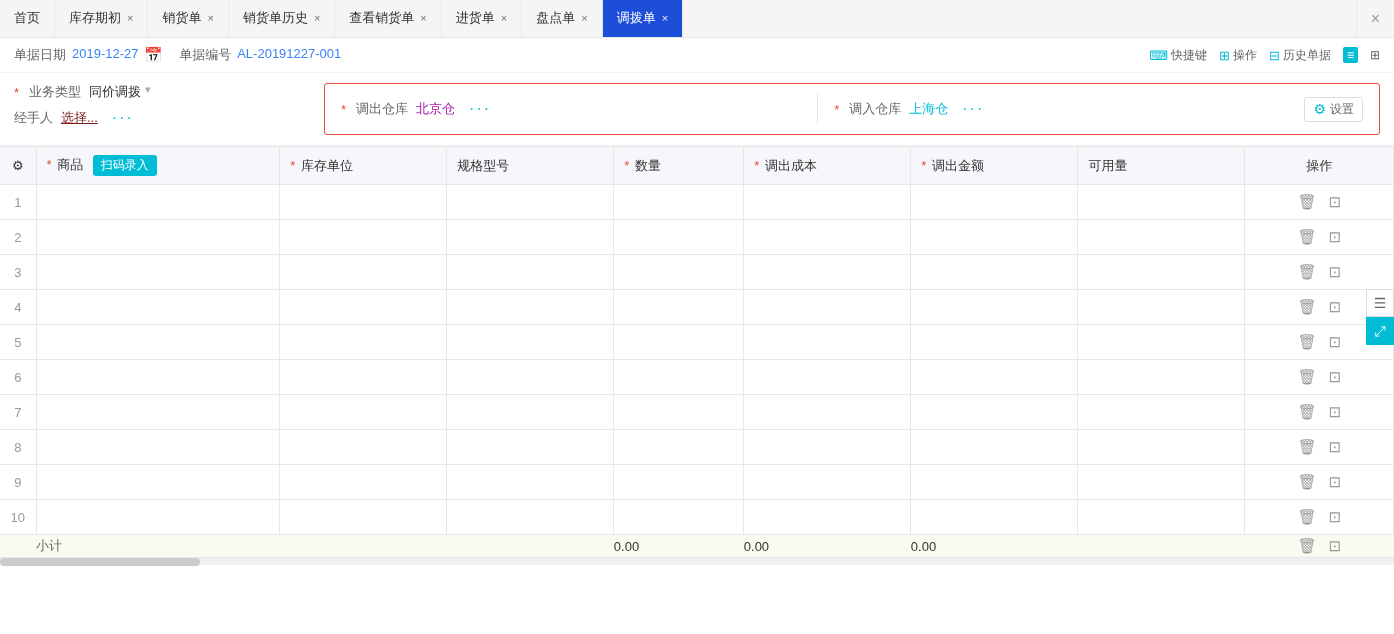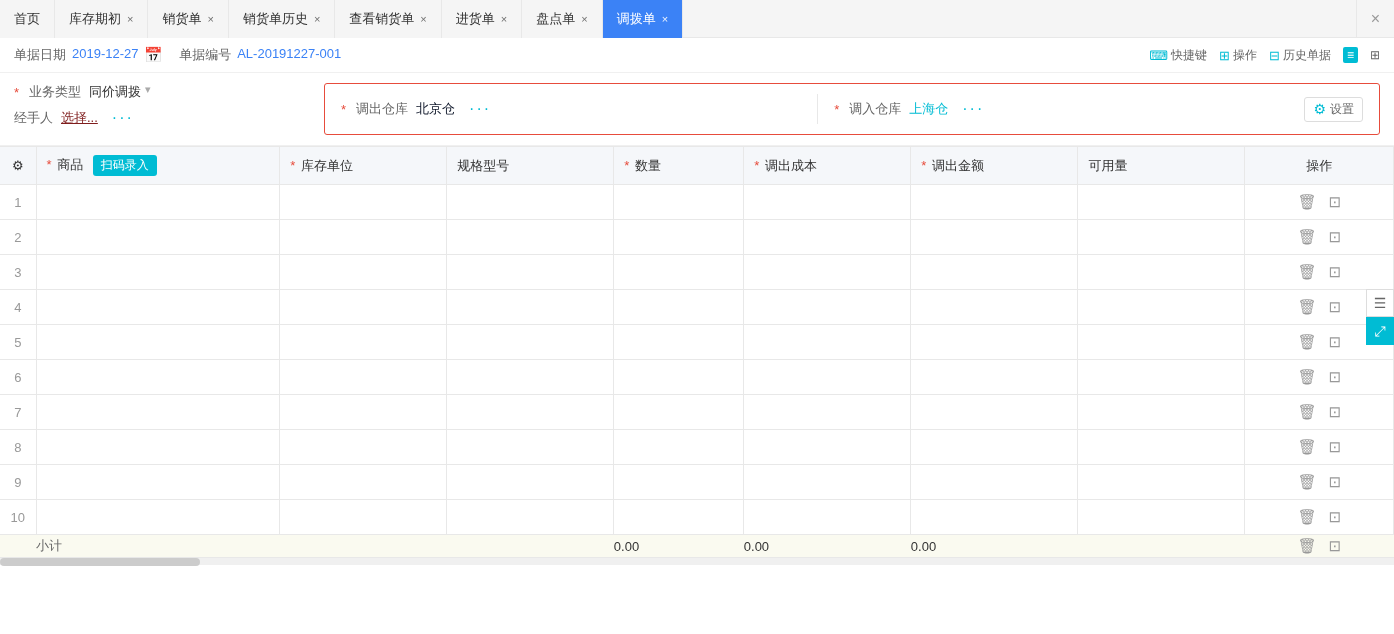--- a/index.html
+++ b/index.html
@@ -1,39 +1,39 @@
 <!DOCTYPE html>
 <html><head>
   <meta charset="utf-8">
   <style>
     * { box-sizing: border-box; margin: 0; padding: 0; }
     body { font-family: "Microsoft YaHei", "PingFang SC", sans-serif; font-size: 13px; background: #fff; color: #333; overflow: hidden; }
 
     
     .tab-bar {
-      display: flex; align-items: center;
+      display: flex; align-items: flex-end;
       border-bottom: 1px solid #e8e8e8;
       background: #f5f5f5;
       padding: 0 0 0 0;
       height: 38px;
       position: relative;
     }
     .tab-item {
       display: flex; align-items: center;
       padding: 0 14px;
       height: 38px;
       cursor: pointer;
       font-size: 13px;
       color: #333;
       border-right: 1px solid #e8e8e8;
       white-space: nowrap;
       background: #f5f5f5;
     }
     .tab-item.active {
-      background: #3b82f6;
+      background: #1d4ed8;
       color: #fff;
     }
     .tab-item .close-icon {
       margin-left: 6px;
       font-size: 11px;
       color: inherit;
       opacity: 0.7;
     }
     .tab-item.active .close-icon { color: #fff; opacity: 0.9; }
     .tab-close-btn {
@@ -328,21 +328,21 @@
         <span class="field-label">经手人</span>
         <span class="field-placeholder">选择...</span>
         <span class="dots-btn">···</span>
       </div>
     </div>
 
     <div class="red-border-box">
       <div class="warehouse-field">
         <span class="required-star">*</span>
         <span class="field-label">调出仓库</span>
-        <span class="field-value" style="color:#0f172a;">北京仓</span>
+        <span class="field-value" style="color:#a21caf;">北京仓</span>
         <span class="dots-btn">···</span>
       </div>
       <div class="warehouse-divider"></div>
       <div class="warehouse-field">
         <span class="required-star">*</span>
         <span class="field-label">调入仓库</span>
         <span class="field-value" style="color:#00bcd4;">上海仓</span>
         <span class="dots-btn">···</span>
       </div>
       <div class="settings-btn">

